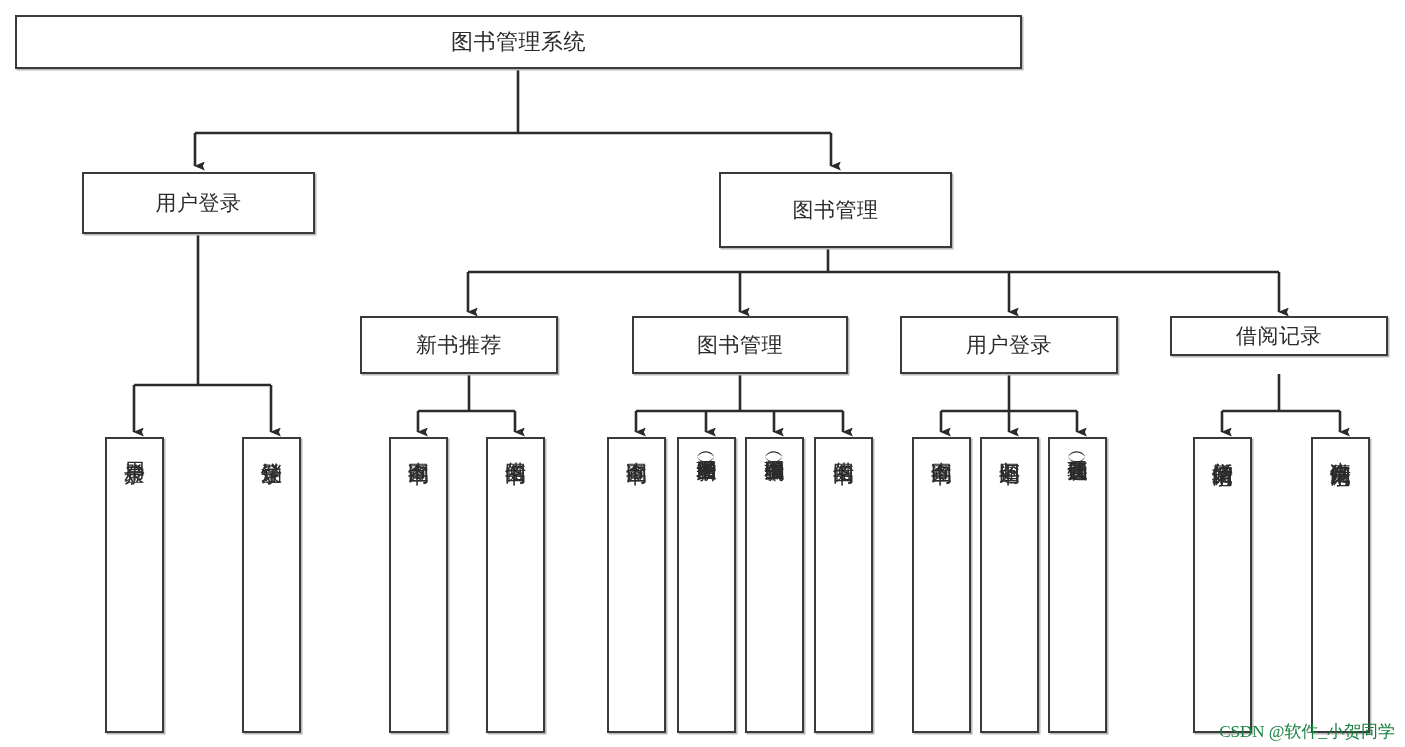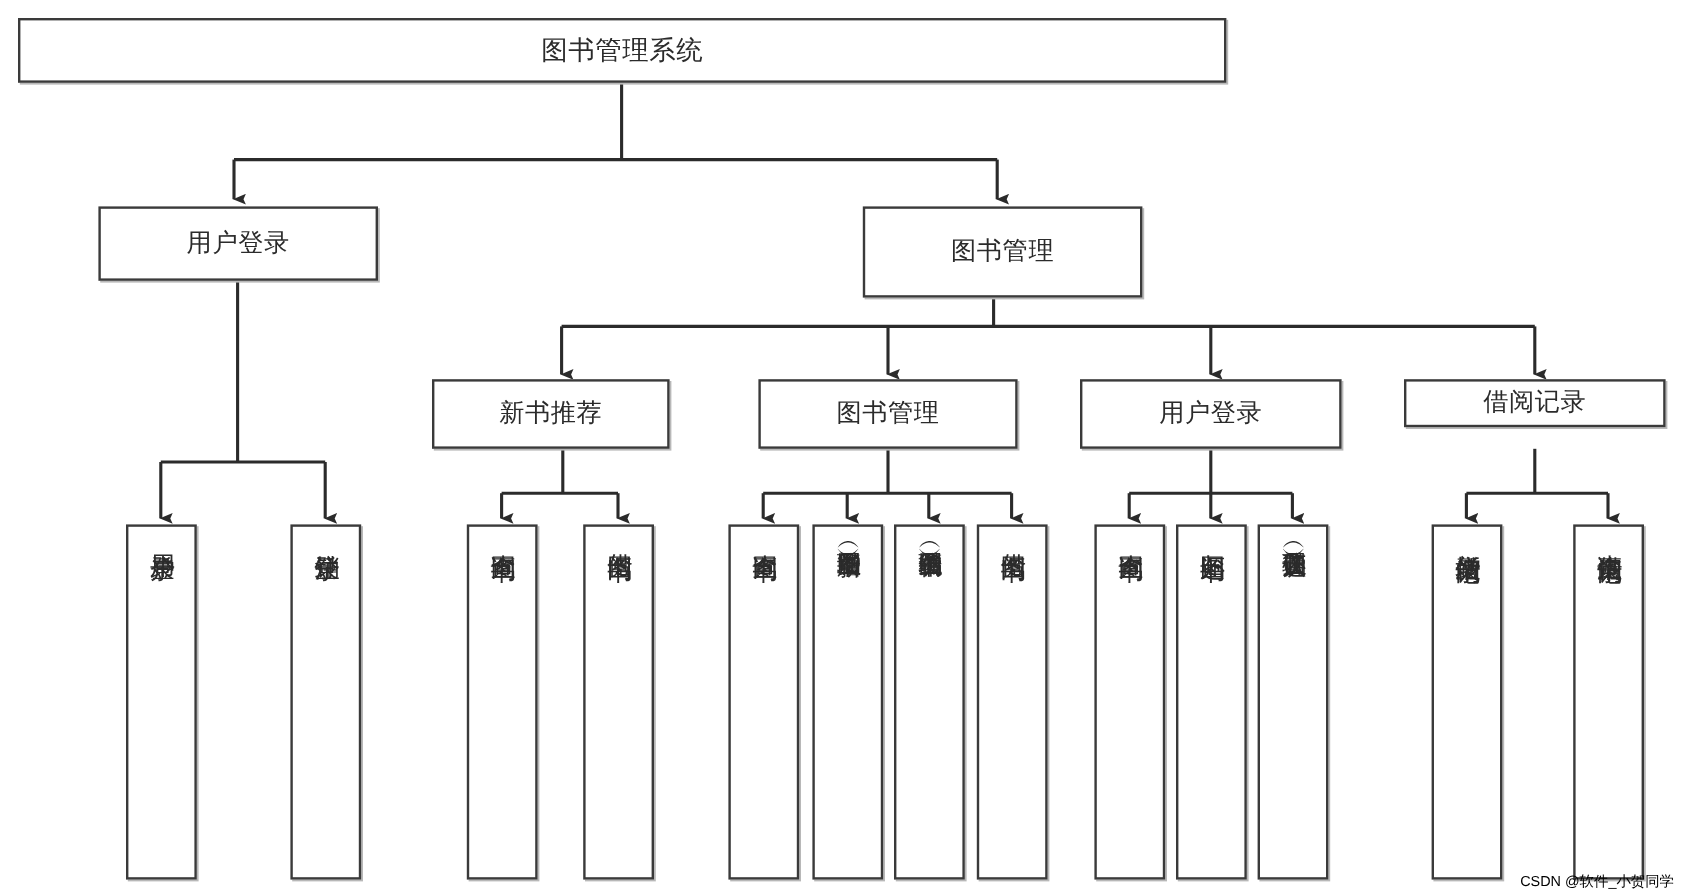--- a/index.html
+++ b/index.html
@@ -66,25 +66,25 @@
     white-space: pre-line;
   }
   .node.v.tall .lbl {
     font-size: 20px;
     letter-spacing: 0px;
   }
   .watermark {
     position: absolute;
     right: 10px;
     bottom: 4px;
-    font-size: 12px;
-    color: #000000;
+    font-size: 17px;
+    color: #15803d;
     white-space: nowrap;
     z-index: 5;
-    font-family: Liberation Sans, sans-serif;
+    font-family: Liberation Serif, serif;
   }
 </style>
 </head>
 <body>
 
 <div id="canvas">
 
   <svg id="edges" viewBox="0 0 1405 747" width="1405" height="747" xmlns="http://www.w3.org/2000/svg">
     <defs>
       <marker id="arrow" viewBox="0 0 10 12" refX="5" refY="11" markerWidth="9" markerHeight="11" orient="auto-start-reverse" markerUnits="userSpaceOnUse">

